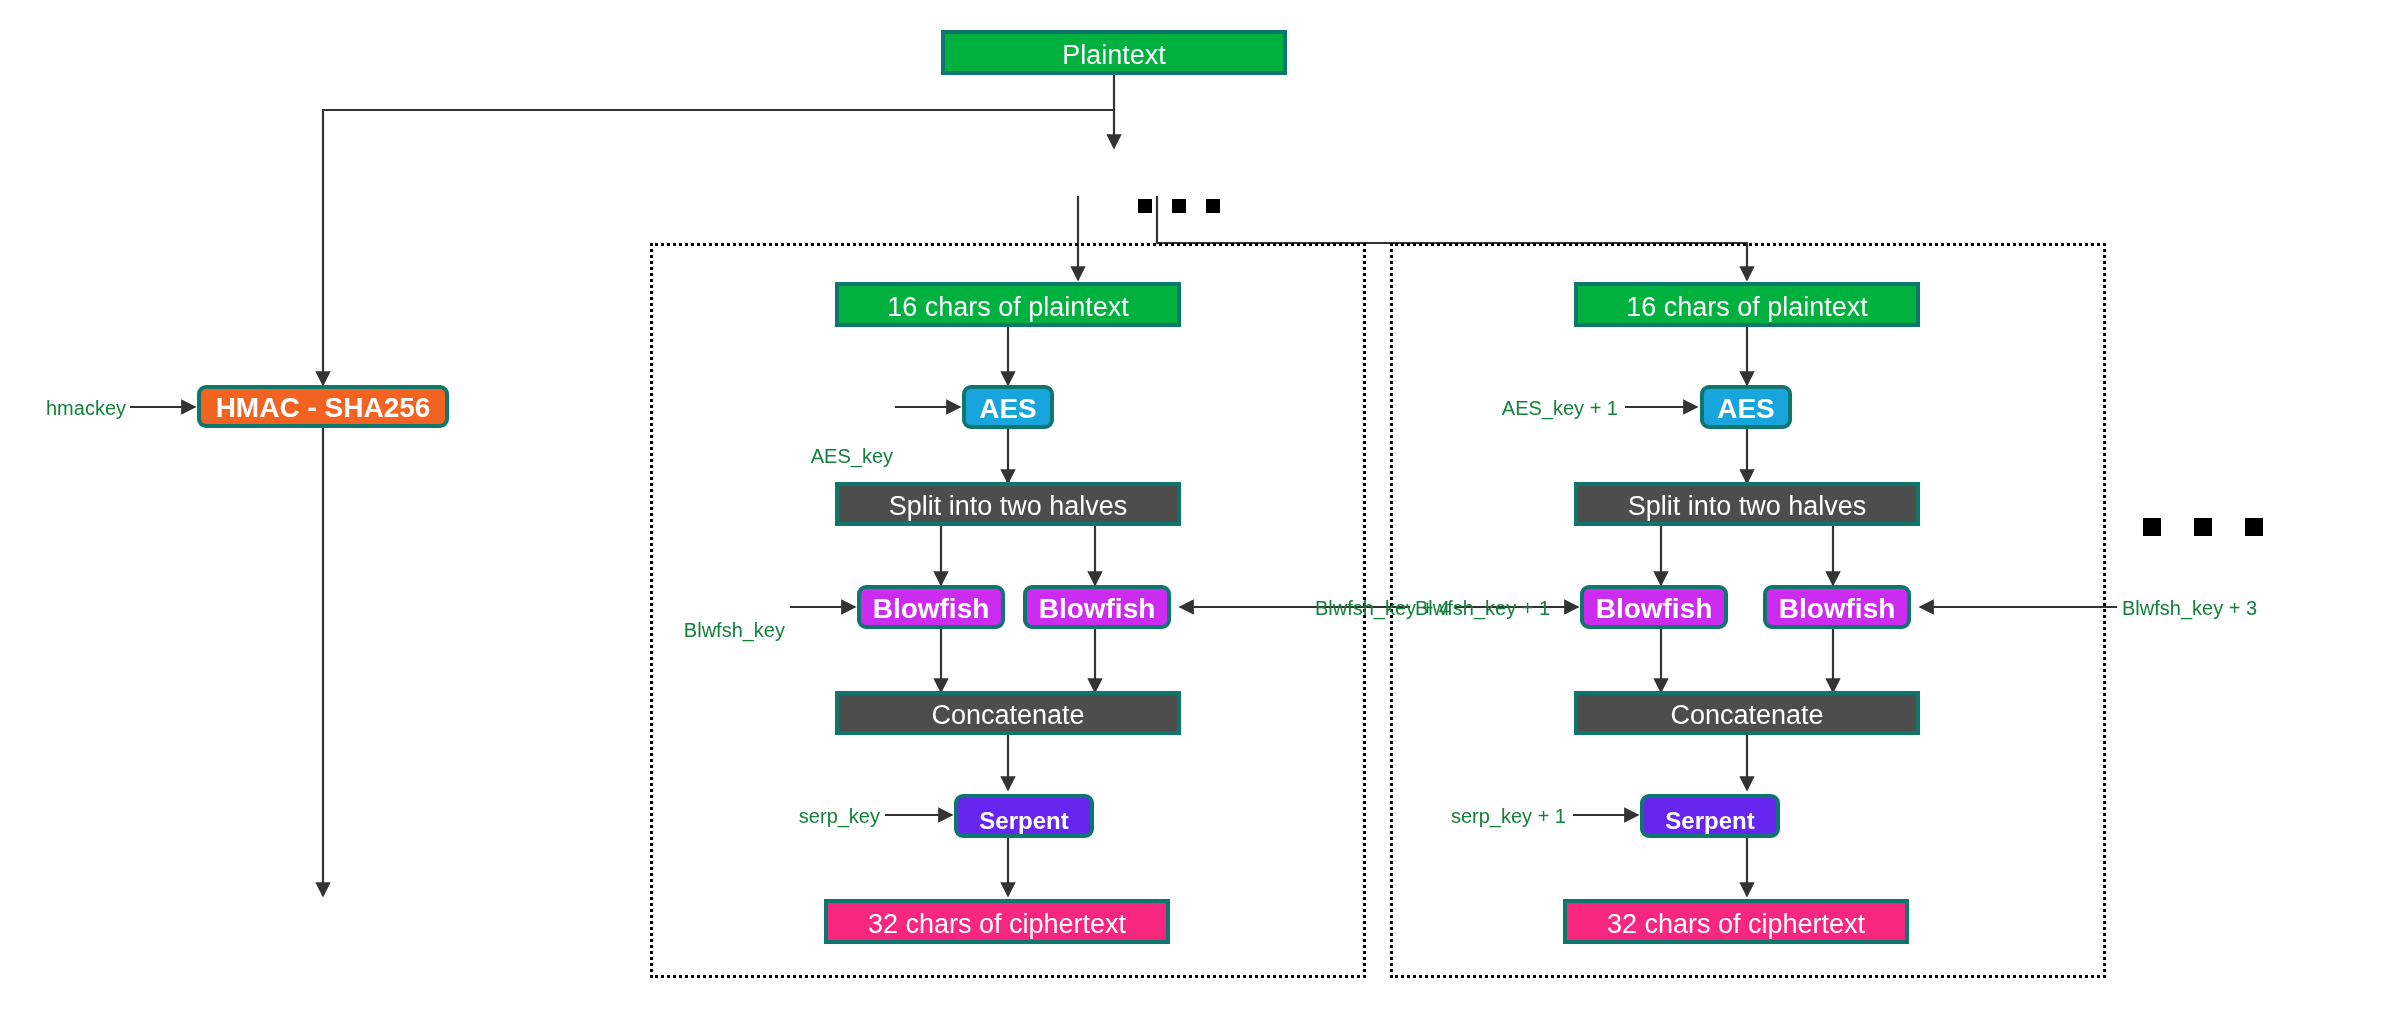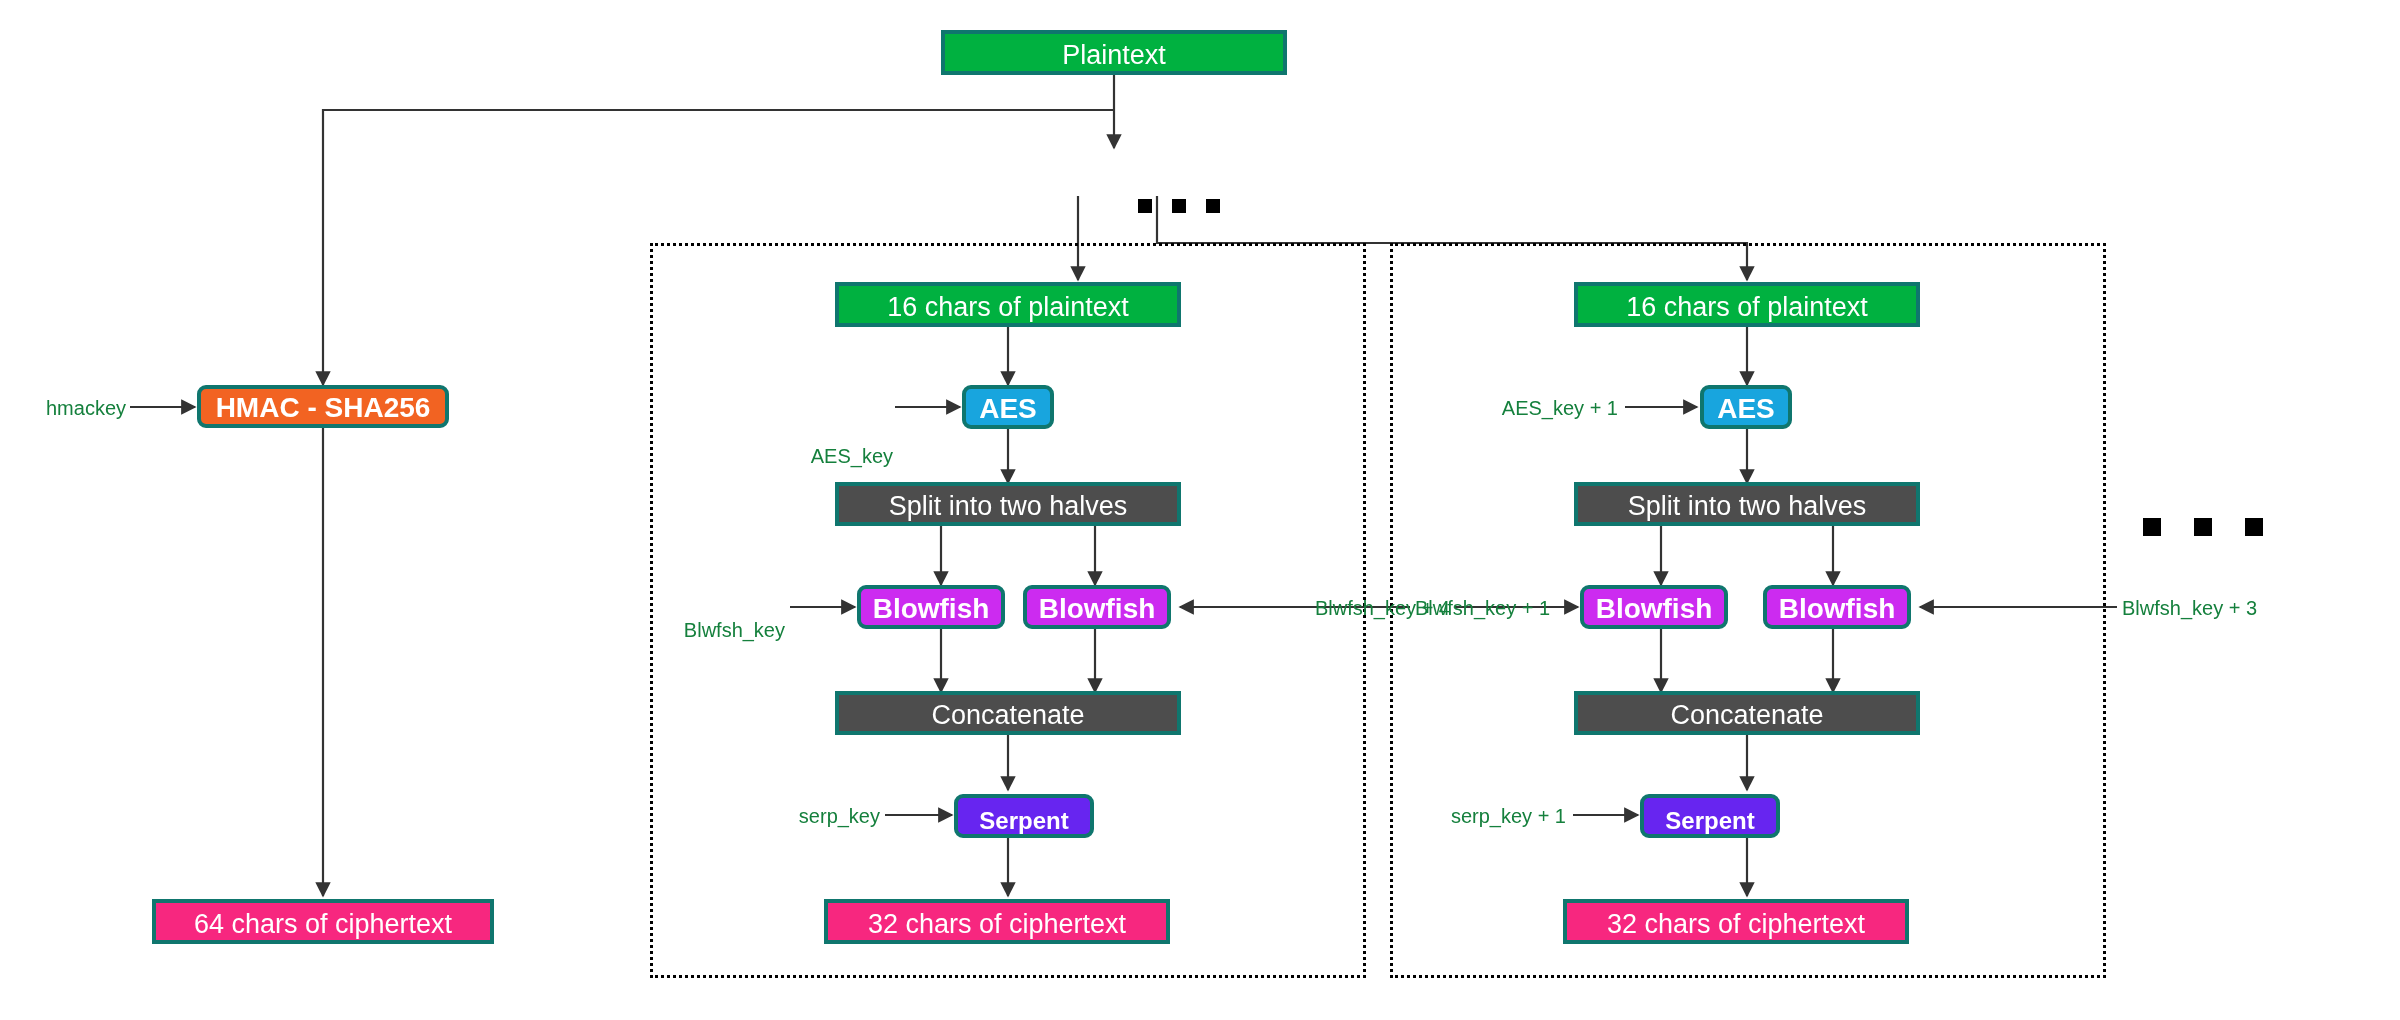--- a/index.html
+++ b/index.html
@@ -171,23 +171,20 @@
   <div class="ell" style="left:1138px; top:199px; width:14px; height:14px;"></div>
   <div class="ell" style="left:1172px; top:199px; width:14px; height:14px;"></div>
   <div class="ell" style="left:1206px; top:199px; width:14px; height:14px;"></div>
 
   <div class="keylabel right-align" style="left:30px; top:398px; width:96px;">hmackey</div>
 
   <div class="node n-round n-orange" style="left:197px; top:385px; width:252px; height:43px;">
     <span>HMAC - SHA256</span>
   </div>
 
-  <div class="node n-pink" style="left:152px; top:899px; width:342px; height:45px;">
-    <span>64 chars of ciphertext</span>
-  </div>
 
   <div class="node n-green" style="left:835px; top:282px; width:346px; height:45px;">
     <span>16 chars of plaintext</span>
   </div>
 
   <div class="keylabel right-align" style="left:751px; top:398px; width:142px;margin-top:48px;">AES_key</div>
 
   <div class="node n-round n-blue" style="left:962px; top:385px; width:92px; height:44px;">
     <span>AES</span>
   </div>

